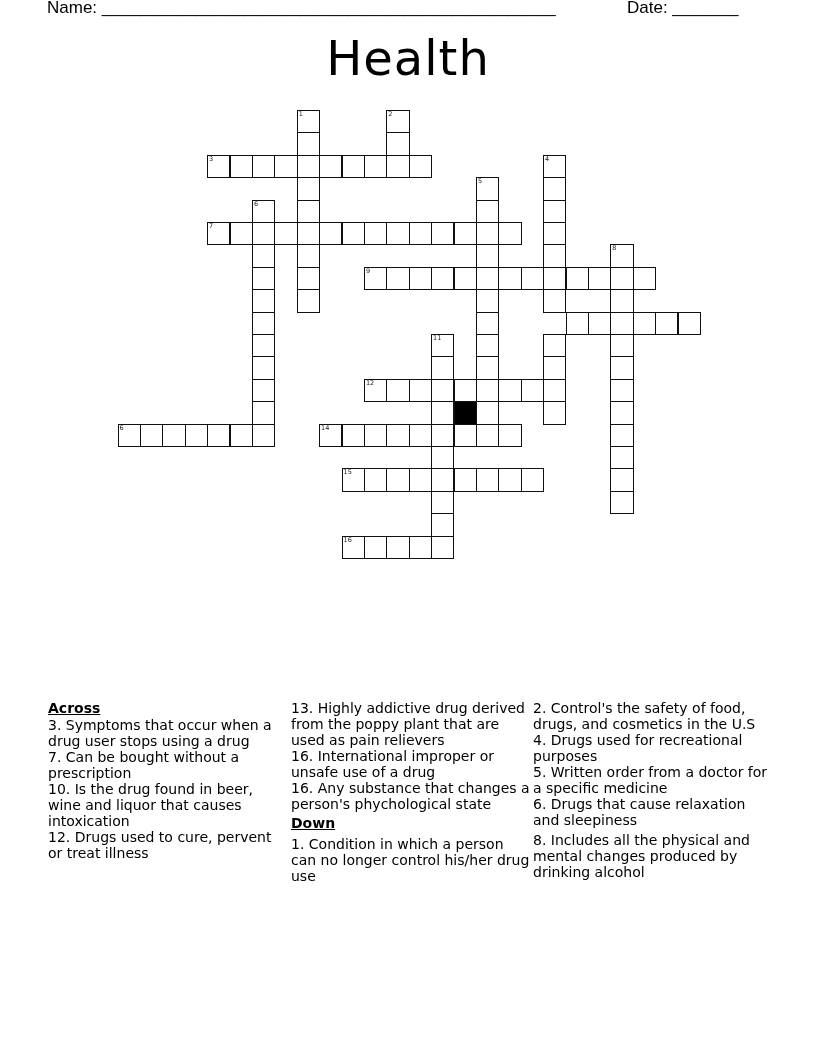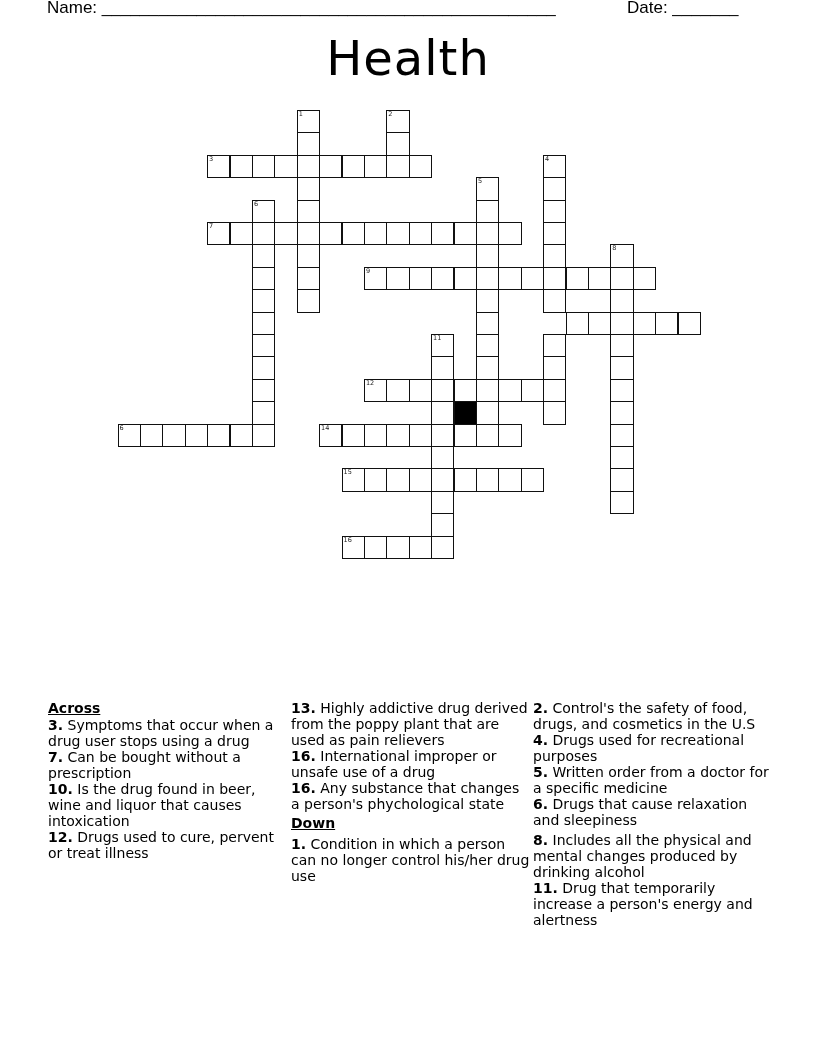--- a/index.html
+++ b/index.html
@@ -15,21 +15,21 @@
   .cell.black { background: #000; }
   .cell .num { position: absolute; left: 1px; top: 0px; font-family: "DejaVu Sans", sans-serif;
                font-size: 6.5px; line-height: 7px; color: #222; }
   .clues { position: absolute; top: 700px; font-family: "DejaVu Sans", sans-serif;
            font-size: 14px; line-height: 16px; }
   .col1 { left: 48px; width: 240px; }
   .col2 { left: 291px; width: 240px; }
   .col3 { left: 533px; width: 240px; }
   .section-head { font-weight: bold; text-decoration: underline; display: block; margin-bottom: 1px; }
   .clue { display: block; margin: 0; }
-  .clue .n { font-weight: bold; }
+  .clue .n { font-weight: normal; }
   .gap { height: 4px; }
 </style>
 </head>
 <body>
 
 <div class="hdr hdr-name">Name: ________________________________________________</div>
 <div class="hdr hdr-date">Date: _______</div>
 
 <div class="title">Health</div>
 
@@ -220,14 +220,13 @@
   <span class="clue"><span class="n">1.</span><span> Condition in which a person can no longer control his/her drug use</span></span>
 </div>
 
 <div class="clues col3">
   <span class="clue"><span class="n">2.</span><span> Control's the safety of food, drugs, and cosmetics in the U.S</span></span>
   <span class="clue"><span class="n">4.</span><span> Drugs used for recreational purposes</span></span>
   <span class="clue"><span class="n">5.</span><span> Written order from a doctor for a specific medicine</span></span>
   <span class="clue"><span class="n">6.</span><span> Drugs that cause relaxation and sleepiness</span></span>
   <div class="gap"></div>
   <span class="clue"><span class="n">8.</span><span> Includes all the physical and mental changes produced by drinking alcohol</span></span>
-  <span class="clue"><span class="n">11.</span><span> Drug that temporarily increase a person's energy and alertness</span></span>
 </div>
 
 </body></html>

